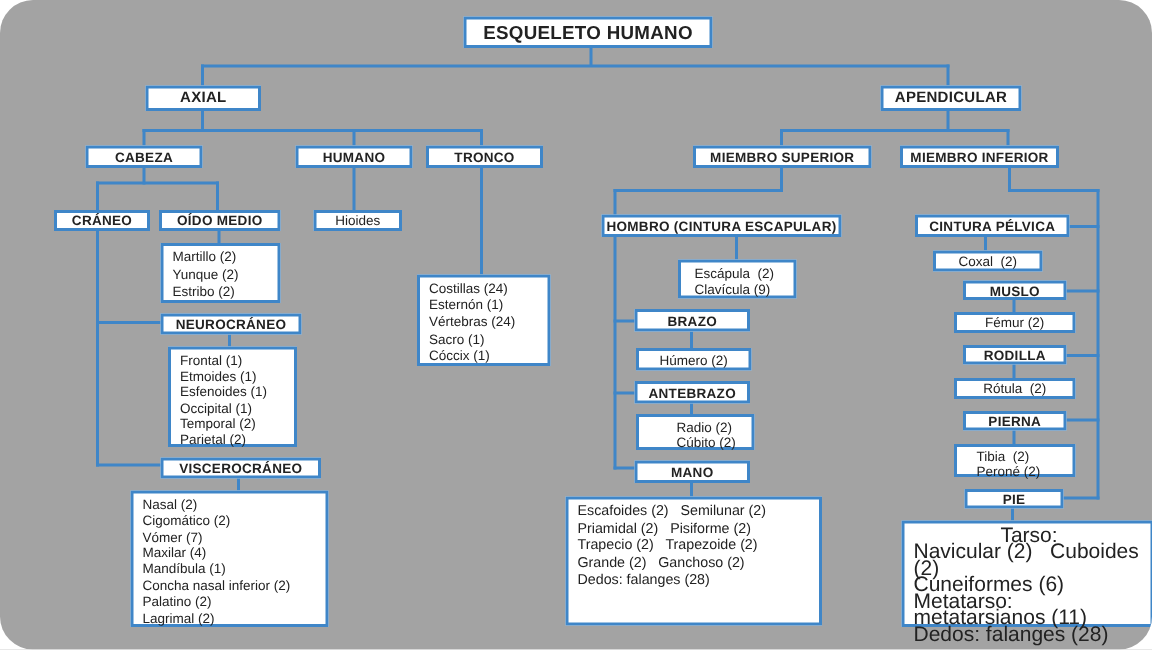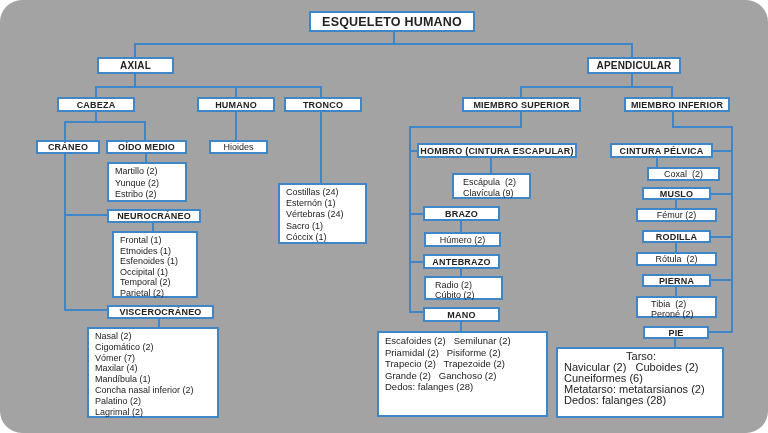--- a/index.html
+++ b/index.html
@@ -130,63 +130,63 @@
 
   <div class="box ml" style="left:278px;top:183px;width:89px;height:61px;line-height:11.2px">
     <div>Costillas (24)</div>
     <div>Esternón (1)</div>
     <div>Vértebras (24)</div>
     <div>Sacro (1)</div>
     <div>Cóccix (1)</div>
   </div>
 
   <div class="box hdr" style="left:462px;top:97px;width:119px;height:15px">MIEMBRO SUPERIOR</div>
-  <div class="box hdr" style="left:624px;top:97px;width:106px;height:15px">MIEMBRO INFERIOR</div>
+  <div class="box hdr" style="left:600px;top:97px;width:106px;height:15px">MIEMBRO INFERIOR</div>
 
-  <div class="box hdr" style="left:417px;top:143px;width:160px;height:15px">HOMBRO (CINTURA ESCAPULAR)</div>
+  <div class="box hdr" style="left:401px;top:143px;width:160px;height:15px">HOMBRO (CINTURA ESCAPULAR)</div>
   <div class="box ml" style="left:452px;top:173px;width:79px;height:26px;line-height:10.8px;padding-left:9px">
     <div>Escápula&nbsp; (2)</div>
     <div>Clavícula (9)</div>
   </div>
 
   <div class="box hdr" style="left:423px;top:206px;width:77px;height:15px">BRAZO</div>
   <div class="box cc" style="left:424px;top:232px;width:77px;height:15px">Húmero (2)</div>
 
   <div class="box hdr" style="left:423px;top:254px;width:77px;height:15px">ANTEBRAZO</div>
-  <div class="box ml" style="left:424px;top:276px;width:79px;height:24px;line-height:10px;padding-left:9px">
+  <div class="box ml" style="left:424px;top:276px;width:79px;height:24px;line-height:10px;padding-left:25px">
     <div>Radio (2)</div>
     <div>Cúbito (2)</div>
   </div>
 
   <div class="box hdr" style="left:423px;top:307px;width:77px;height:15px">MANO</div>
   <div class="box ml" style="left:377px;top:331px;width:171px;height:86px;line-height:11.5px;font-size:9.5px">
     <div>Escafoides (2)&nbsp;&nbsp; Semilunar (2)</div>
     <div>Priamidal (2)&nbsp;&nbsp; Pisiforme (2)</div>
     <div>Trapecio (2)&nbsp;&nbsp; Trapezoide (2)</div>
     <div>Grande (2)&nbsp;&nbsp; Ganchoso (2)</div>
     <div>Dedos: falanges (28)</div>
   </div>
 
   <div class="box hdr" style="left:610px;top:143px;width:103px;height:15px">CINTURA PÉLVICA</div>
-  <div class="box cc" style="left:647px;top:167px;width:73px;height:14px">Coxal&nbsp; (2)</div>
+  <div class="box cc" style="left:622px;top:167px;width:73px;height:14px">Coxal&nbsp; (2)</div>
 
   <div class="box hdr" style="left:642px;top:187px;width:69px;height:13px">MUSLO</div>
   <div class="box cc" style="left:636px;top:208px;width:81px;height:14px">Fémur (2)</div>
 
   <div class="box hdr" style="left:642px;top:230px;width:69px;height:13px">RODILLA</div>
   <div class="box cc" style="left:636px;top:252px;width:81px;height:14px">Rótula&nbsp; (2)</div>
 
   <div class="box hdr" style="left:642px;top:274px;width:69px;height:13px">PIERNA</div>
   <div class="box ml" style="left:636px;top:296px;width:81px;height:22px;line-height:9.5px;padding-left:13px">
     <div>Tibia&nbsp; (2)</div>
     <div>Peroné (2)</div>
   </div>
 
   <div class="box hdr" style="left:643px;top:326px;width:66px;height:13px">PIE</div>
-  <div class="box ml" style="left:556px;top:347px;width:168px;height:71px;line-height:11px;font-size:11px">
+  <div class="box ml" style="left:601px;top:347px;width:168px;height:71px;line-height:11px;font-size:14px">
     <div class="gc">Tarso:</div>
     <div>Navicular (2)&nbsp;&nbsp; Cuboides (2)</div>
     <div>Cuneiformes (6)</div>
-    <div>Metatarso: metatarsianos (2)</div>
+    <div>Metatarso: metatarsianos (11)</div>
     <div>Dedos: falanges (28)</div>
   </div>
 
 </div>
 
 </body></html>

